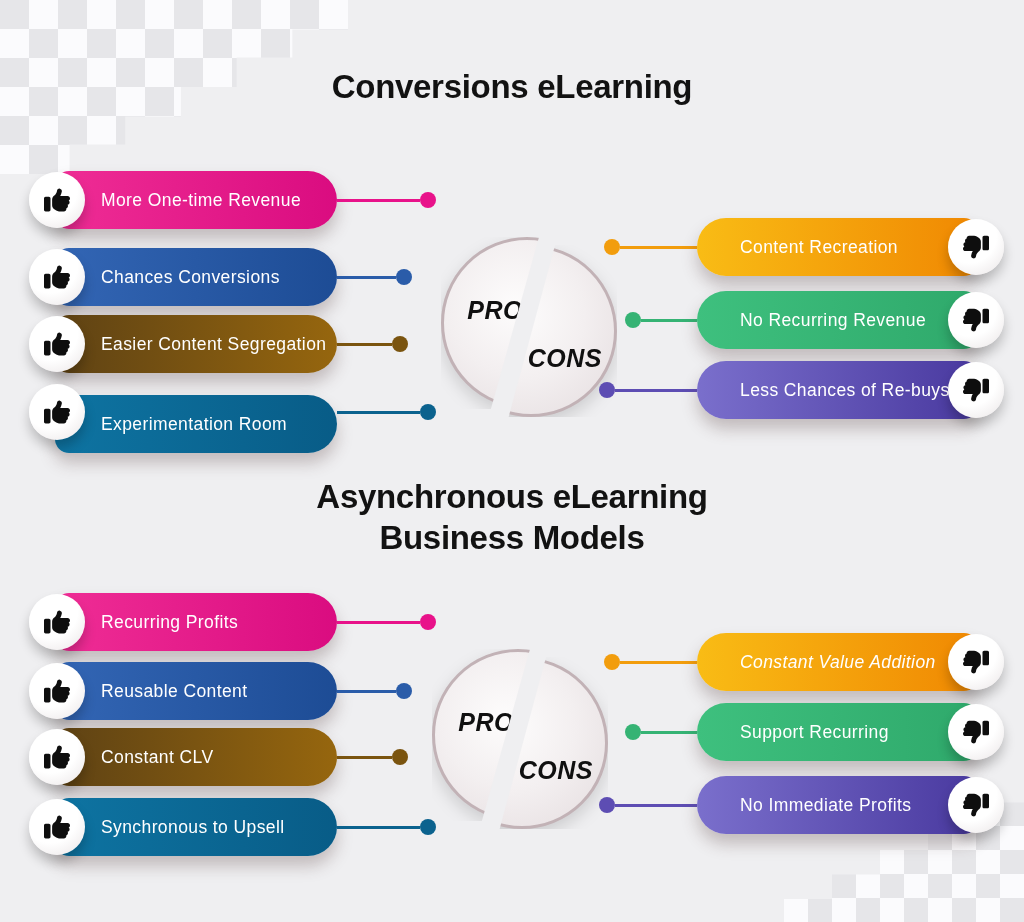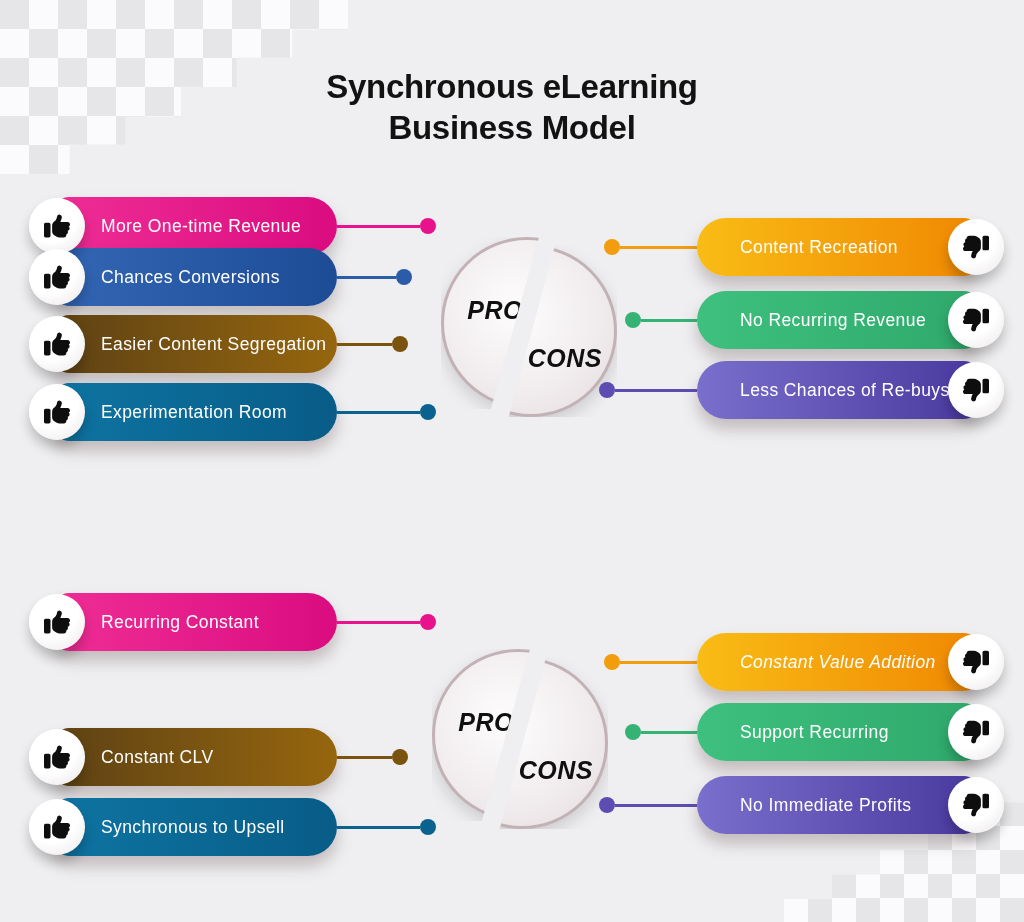--- a/index.html
+++ b/index.html
@@ -67,25 +67,24 @@
     </symbol>
   </defs>
 </svg>
 
 <div class="canvas" style="background: rgb(239, 239, 241);">
 
   <div class="corner tl"></div>
   <div class="corner br"></div>
 
   <h1 class="title" style="top:66px">
-    <span style="display:block">Synchronous eLearning</span>
-    <span style="display:block">Business Model</span>
+    <span style="display:block">Conversions eLearning</span>
   </h1>
 
-  <div class="row pros-row" style="top:197px">
+  <div class="row pros-row" style="top:171px">
     <div class="badge thumb-up">
         <svg>
           <use href="#thumb"></use>
         </svg>
       </div>
     <div class="pill" style="background: linear-gradient(90deg, rgb(239, 45, 149), rgb(218, 12, 128));">
       <span class="pill-label">More One-time Revenue</span>
       </div>
     <div class="connector w1" style="--c: #E8128A;">
       <div class="line"></div>
@@ -119,21 +118,21 @@
       <div class="line"></div>
         <div class="dot"></div>
       </div>
   </div>
   <div class="row pros-row" style="top:383px">
     <div class="badge thumb-up">
         <svg>
           <use href="#thumb"></use>
         </svg>
       </div>
-    <div class="pill" style="background: linear-gradient(90deg, rgb(14, 116, 162), rgb(8, 92, 135));">
+    <div class="pill" style="background: linear-gradient(90deg, rgb(14, 116, 162), rgb(8, 92, 135)); margin-top: 12px;">
       <span class="pill-label">Experimentation Room</span>
       </div>
     <div class="connector w4" style="--c: #0B628E;">
       <div class="line"></div>
         <div class="dot"></div>
       </div>
   </div>
 
   <div class="circle-wrap" style="left:441px;top:237px">
     <div class="half left">
@@ -180,31 +179,49 @@
     <div class="pill" style="background: linear-gradient(90deg, rgb(122, 111, 204), rgb(73, 57, 159));">
       <span class="pill-label">Less Chances of Re-buys</span>
       </div>
     <div class="badge thumb-down">
         <svg>
           <use href="#thumb"></use>
         </svg>
       </div>
   </div>
 
+  <h1 class="title" style="top:476px">
+    <span style="display:block">Asynchronous eLearning</span>
+    <span style="display:block">Business Models</span>
+  </h1>
 
   <div class="row pros-row" style="top:593px">
     <div class="badge thumb-up">
         <svg>
           <use href="#thumb"></use>
         </svg>
       </div>
     <div class="pill" style="background: linear-gradient(90deg, rgb(239, 45, 149), rgb(218, 12, 128));">
-      <span class="pill-label">Recurring Constant</span>
+      <span class="pill-label">Recurring Profits</span>
       </div>
     <div class="connector w1" style="--c: #E8128A;">
+      <div class="line"></div>
+        <div class="dot"></div>
+      </div>
+  </div>
+  <div class="row pros-row" style="top:662px">
+    <div class="badge thumb-up">
+        <svg>
+          <use href="#thumb"></use>
+        </svg>
+      </div>
+    <div class="pill" style="background: linear-gradient(90deg, rgb(51, 102, 181), rgb(29, 76, 149));">
+      <span class="pill-label">Reusable Content</span>
+      </div>
+    <div class="connector w2" style="--c: #2A5CA9;">
       <div class="line"></div>
         <div class="dot"></div>
       </div>
   </div>
   <div class="row pros-row" style="top:728px">
     <div class="badge thumb-up">
         <svg>
           <use href="#thumb"></use>
         </svg>
       </div>

